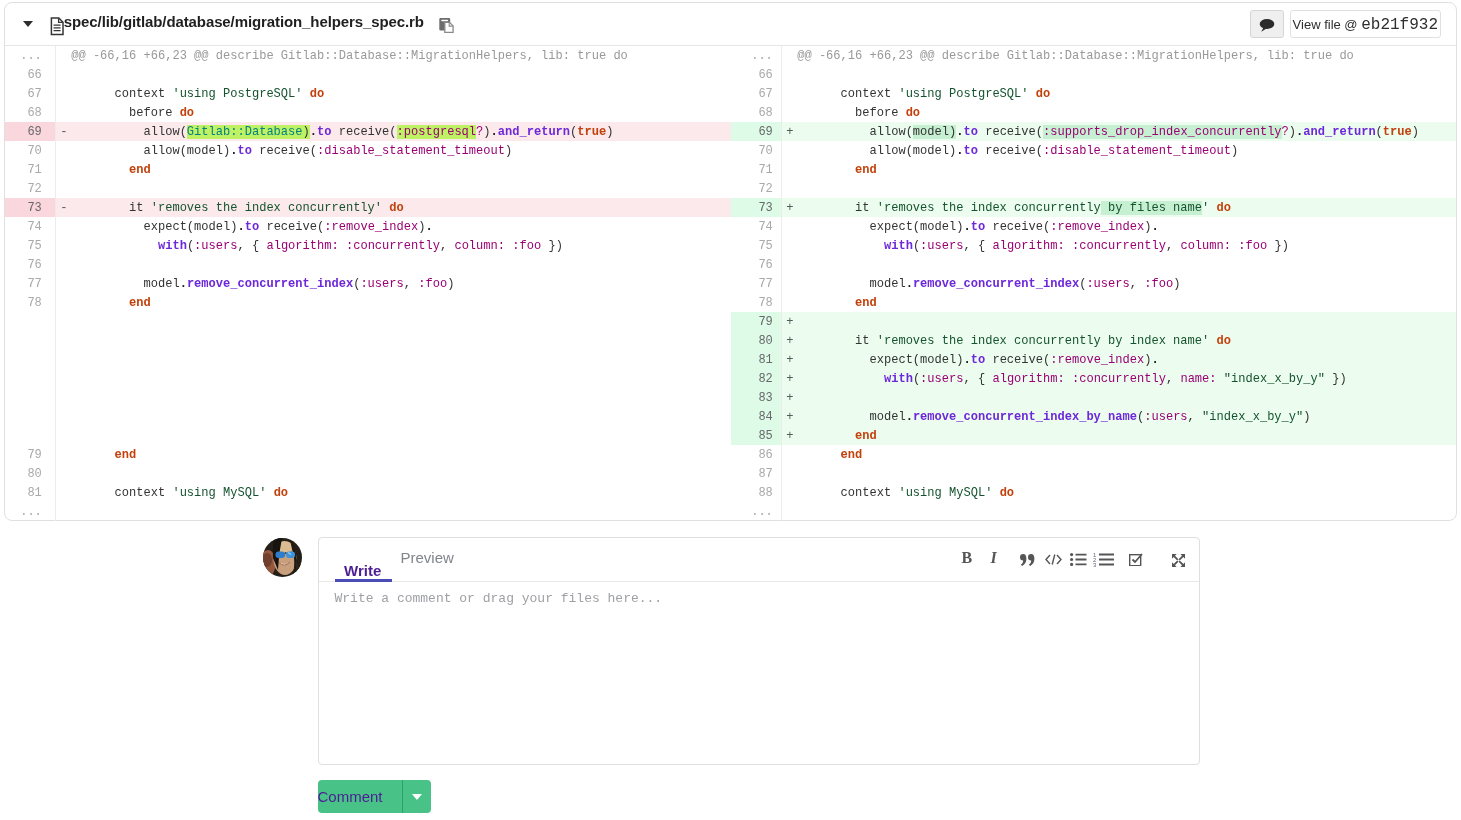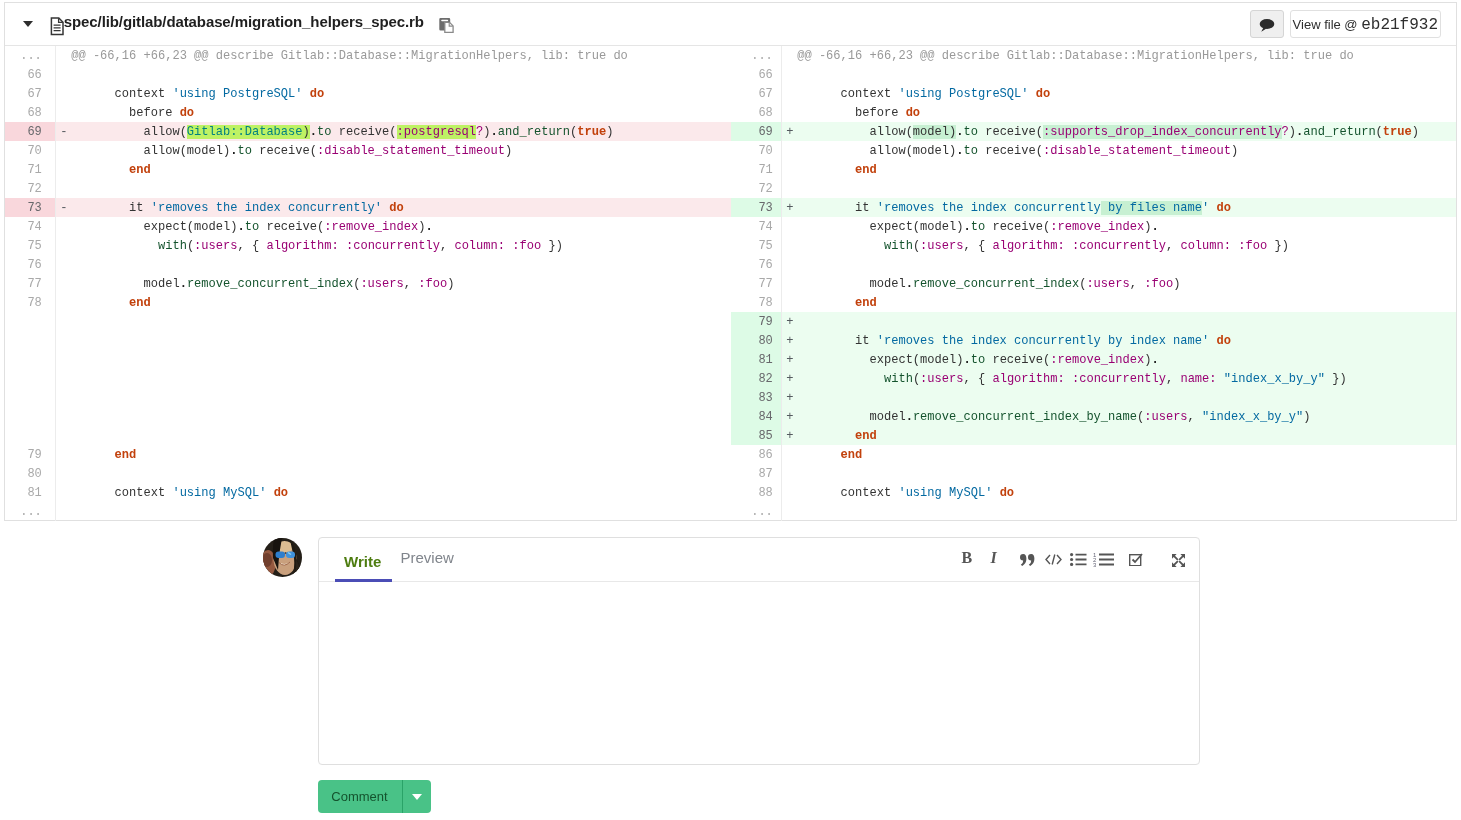--- a/index.html
+++ b/index.html
@@ -1,62 +1,62 @@
 <!DOCTYPE html>
 <html><head><meta charset="utf-8"><style>
 *{margin:0;padding:0;box-sizing:border-box}
 html,body{width:1461px;height:820px;background:#fff;font-family:"Liberation Sans",sans-serif;position:relative;overflow:hidden}
 .abs{position:absolute}
 .mono{font-family:"Liberation Mono",monospace}
 
-#holder{left:4px;top:2px;width:1453px;height:519px;border:1px solid #e0e0e0;border-radius:0;background:#fff}
+#holder{left:4px;top:2px;width:1453px;height:519px;border:1px solid #e0e0e0;border-radius:8px;background:#fff}
 #fhead{left:0;top:0;right:0;height:43px;border-bottom:1px solid #e5e5e5}
 #caret{left:17.5px;top:17.5px;width:0;height:0;border-left:5.25px solid transparent;border-right:5.25px solid transparent;border-top:6.5px solid #2e2e2e}
 #fname{left:58.8px;top:10px;font-weight:bold;font-size:15px;color:#1f1f1f;letter-spacing:-.1px}
 
 .row{left:0;right:0;height:19px;display:flex;font-size:12px;line-height:20px}
 .n1,.n2{width:50.8px;border-right:1px solid #ececec;color:#a9a9a9;text-align:right;flex:none;font-family:"Liberation Mono",monospace}
 .n1{padding-right:13px}
 .n2{width:51px;padding-right:8px}
 .c1,.c2{position:relative;white-space:pre;font-family:"Liberation Mono",monospace;color:#333;padding-left:15.4px;font-size:12.05px;overflow:hidden}
 .c1{width:675px;flex:none}
 .c2{flex:1}
 .old-n{background:#f9d7dc;color:#68686c}
 .old-c{background:#fbe9eb}
 .new-n{background:#ddfbe6;color:#68686c}
 .new-c{background:#ecfdf0}
 .pfx{position:absolute;left:4.5px;top:0;color:#555a5f;letter-spacing:0}
 .meta{color:#999}
-.s{color:#0369a1}
+.s{color:#14532d}
 .y{color:#990073}
 .nc{color:#008080}
 .k{font-weight:bold;color:#c2410c}
 .o{font-weight:bold;color:#1a1a1a}
-.nf{font-weight:normal;color:#14532d}
+.nf{font-weight:bold;color:#6d28d9}
 .hr{background:#bef264}
 .hg{background:#c7f0d2}
 
 .hbtn{top:6.5px;height:28.5px;border-radius:3px;border:1px solid #e0e0e0;background:#fff}
 #cbtn{left:1245.3px;width:34px;background:#efefef;border-color:#d5d5d5}
 #vbtn{left:1284.6px;width:151.4px;font-size:13px;color:#2e2e2e;text-align:center;line-height:27px}
 
 #avatar{left:263px;top:538px;width:39px;height:39px;border-radius:50%;overflow:hidden}
 #form{left:317.5px;top:537px;width:882px;height:228px;border:1px solid #dfdfdf;border-radius:4px;background:#fff}
 #tabs{left:0;top:0;right:0;height:44px;border-bottom:1px solid #e8e8e8}
-#wtab{left:25.5px;top:15px;font-size:15px;font-weight:bold;color:#4d7c0f}
+#wtab{left:25.5px;top:24px;font-size:15px;font-weight:bold;color:#4c1d95}
 #wline{left:16px;top:41px;width:57px;height:2.5px;background:#4b4db6}
 #ptab{left:82px;top:11px;font-size:15px;color:#80858c}
 #phold{left:16px;top:53px;font-size:13px;color:#9fa0a5;font-family:"Liberation Mono",monospace}
 #ffoot{left:0;right:0;top:189px;height:38px;border-top:1px solid #e8e8e8}
 #mdsup{left:16px;top:7px;font-size:15px;color:#54565b}
 #mdsup a{color:#3274b8;text-decoration:none}
 #attach{right:16px;top:9px;font-size:15px;color:#2a71b8}
 
 #cmt{left:317.5px;top:780px;height:33px;border-radius:4px;overflow:hidden;display:flex}
-#cmt .main{width:84px;background:#49c287;color:#14532d;font-size:13px;text-align:center;line-height:33px}
+#cmt .main{width:84px;background:#49c287;color:#4c1d95;font-size:15px;line-height:33px}
 #cmt .sep{width:1.5px;background:#2aa368}
 #cmt .dd{width:28px;background:#49c287;position:relative}
 #cmt .dd:after{content:"";position:absolute;left:8.5px;top:13.5px;border-left:5.5px solid transparent;border-right:5.5px solid transparent;border-top:6px solid #fff}
 </style></head><body>
 <div class="abs" id="holder">
 <div class="abs" id="fhead">
 <div class="abs" id="caret"></div>
 <svg class="abs" style="left:44px;top:14px" width="17" height="19" viewBox="0 0 17 19">
 <path d="M2.4 1 h7.4 l4.2 4.2 v12.4 h-11.6 z" fill="none" stroke="#363636" stroke-width="1.5"></path>
 <path d="M9.6 1.2 v4.2 h4.2" fill="none" stroke="#363636" stroke-width="1.3"></path>
@@ -274,17 +274,18 @@
 <rect x="0.7" y="1.7" width="11" height="11" fill="none" stroke="#555" stroke-width="1.4"></rect>
 <path d="M3.5 6.5 L6 9 L13 1" fill="none" stroke="#555" stroke-width="1.8"></path>
       </svg>
       <svg class="abs" style="left:853px;top:16px" width="13" height="13" viewBox="0 0 14 14">
 <path d="M0 0 h5 L3.2 1.8 L7 5.6 L5.6 7 L1.8 3.2 L0 5z" fill="#555"></path>
 <path d="M14 0 v5 L12.2 3.2 L8.4 7 L7 5.6 L10.8 1.8 L9 0z" fill="#555"></path>
 <path d="M0 14 v-5 L1.8 10.8 L5.6 7 L7 8.4 L3.2 12.2 L5 14z" fill="#555"></path>
 <path d="M14 14 h-5 L10.8 12.2 L7 8.4 L8.4 7 L12.2 10.8 L14 9z" fill="#555"></path>
       </svg>
     </div>
+<div class="abs" id="phold">Write a comment or drag your files here...</div>
 </div>
 <div class="abs" id="cmt">
     <div class="main">Comment</div>
     <div class="sep"></div>
     <div class="dd"></div>
   </div>
 </body></html>

